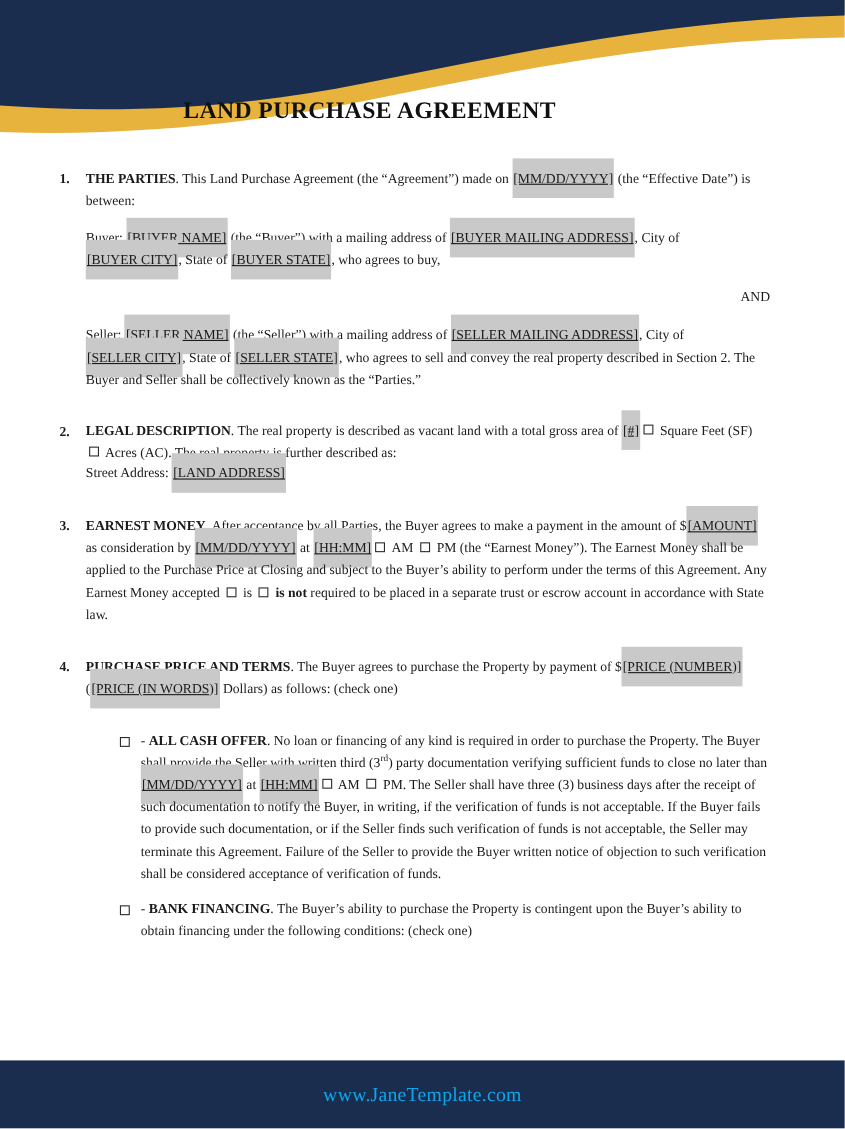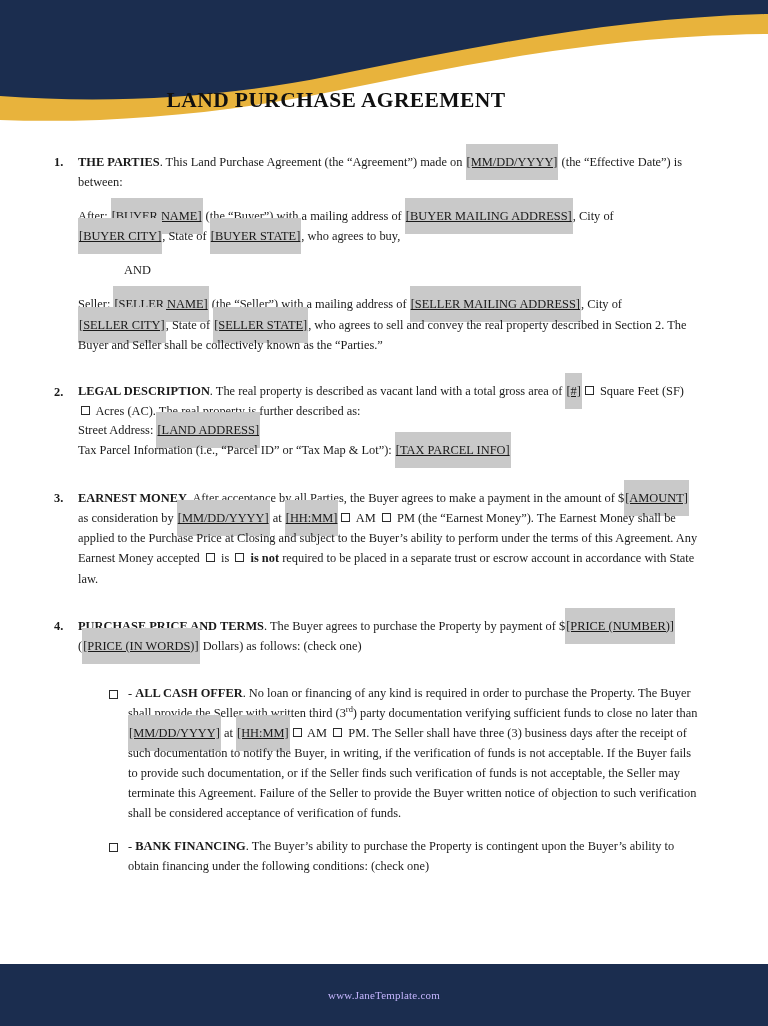--- a/index.html
+++ b/index.html
@@ -56,21 +56,21 @@
     margin-bottom: 13px;
   }
   .clause-num {
     width: 26px;
     flex: 0 0 26px;
     font-weight: bold;
     font-size: 12.4px;
     padding-left: 2px;
   }
   .clause-body { flex: 1 1 auto; }
-  .b { font-weight: bold; }
+  .b { font-weight: bold; text-align: right; }
   .para { margin: 0 0 0 0; }
   .spacer { height: 14px; }
   .and-line { margin-left: 46px; font-weight: normal; }
   
   .fld {
     background: #c9c9c9;
     color: #1a1a1a;
     text-decoration: underline;
     padding: 11px 1px;
     white-space: nowrap;
@@ -97,25 +97,25 @@
   .sub-text { flex: 1 1 auto; font-family: Liberation Serif, serif; }
   .tight { line-height: 1.6; }
   
   .footer {
     position: absolute;
     left: 0;
     bottom: 0;
     width: 768px;
     height: 62px;
     background: #1b2d4f;
-    color: #c4b5fd;
+    color: #0ea5e9;
     display: flex;
     align-items: center;
     justify-content: center;
-    font-size: 11px;
+    font-size: 18px;
     letter-spacing: 0.2px;
   }
 </style>
 </head>
 <body>
 
 <div class="page">
 
   <div class="banner">
     <svg width="768" height="140" viewBox="0 0 768 140" xmlns="http://www.w3.org/2000/svg">
@@ -133,21 +133,21 @@
   <div class="content">
 
     <div class="clause">
       <div class="clause-num">1.</div>
       <div class="clause-body">
         <div class="para">
           <span class="b">THE PARTIES</span><span>. This Land Purchase Agreement (the “Agreement”) made on </span><span class="fld">[MM/DD/YYYY]</span><span> (the “Effective Date”) is between:</span>
         </div>
         <div class="spacer"></div>
         <div class="para">
-          <span>After: </span><span class="fld">[BUYER NAME]</span><span> (the “Buyer”) with a mailing address of </span><span class="fld">[BUYER MAILING ADDRESS]</span><span>, City of </span><span class="fld">[BUYER CITY]</span><span>, State of </span><span class="fld">[BUYER STATE]</span><span>, who agrees to buy,</span>
+          <span>Buyer: </span><span class="fld">[BUYER NAME]</span><span> (the “Buyer”) with a mailing address of </span><span class="fld">[BUYER MAILING ADDRESS]</span><span>, City of </span><span class="fld">[BUYER CITY]</span><span>, State of </span><span class="fld">[BUYER STATE]</span><span>, who agrees to buy,</span>
         </div>
         <div class="spacer"></div>
         <div class="para and-line b">AND</div>
         <div class="spacer"></div>
         <div class="para">
           <span>Seller: </span><span class="fld">[SELLER NAME]</span><span> (the “Seller”) with a mailing address of </span><span class="fld">[SELLER MAILING ADDRESS]</span><span>, City of </span><span class="fld">[SELLER CITY]</span><span>, State of </span><span class="fld">[SELLER STATE]</span><span>, who agrees to sell and convey the real property described in Section 2. The Buyer and Seller shall be collectively known as the “Parties.”</span>
         </div>
       </div>
     </div>
 
@@ -155,23 +155,20 @@
 
     <div class="clause">
       <div class="clause-num">2.</div>
       <div class="clause-body tight">
         <div class="para">
           <span class="b">LEGAL DESCRIPTION</span><span>. The real property is described as vacant land with a total gross area of </span><span class="fld">[#]</span><span class="chk"></span><span> Square Feet (SF) </span><span class="chk"></span><span> Acres (AC). The real property is further described as:</span>
         </div>
         <div class="para">
           <span>Street Address: </span><span class="fld">[LAND ADDRESS]</span>
         </div>
-        <div class="para">
-          <span>Tax Parcel Information (i.e., “Parcel ID” or “Tax Map &amp; Lot”): </span><span class="fld">[TAX PARCEL INFO]</span>
-        </div>
       </div>
     </div>
 
     <div class="spacer"></div>
 
     <div class="clause">
       <div class="clause-num">3.</div>
       <div class="clause-body">
         <div class="para">
           <span class="b">EARNEST MONEY</span><span>. After acceptance by all Parties, the Buyer agrees to make a payment in the amount of $</span><span class="fld">[AMOUNT]</span><span> as consideration by </span><span class="fld">[MM/DD/YYYY]</span><span> at </span><span class="fld">[HH:MM]</span><span class="chk"></span><span> AM </span><span class="chk"></span><span> PM (the “Earnest Money”). The Earnest Money shall be applied to the Purchase Price at Closing and subject to the Buyer’s ability to perform under the terms of this Agreement. Any Earnest Money accepted </span><span class="chk"></span><span> is </span><span class="chk"></span><span class="b"> is not</span><span> required to be placed in a separate trust or escrow account in accordance with State law.</span>

